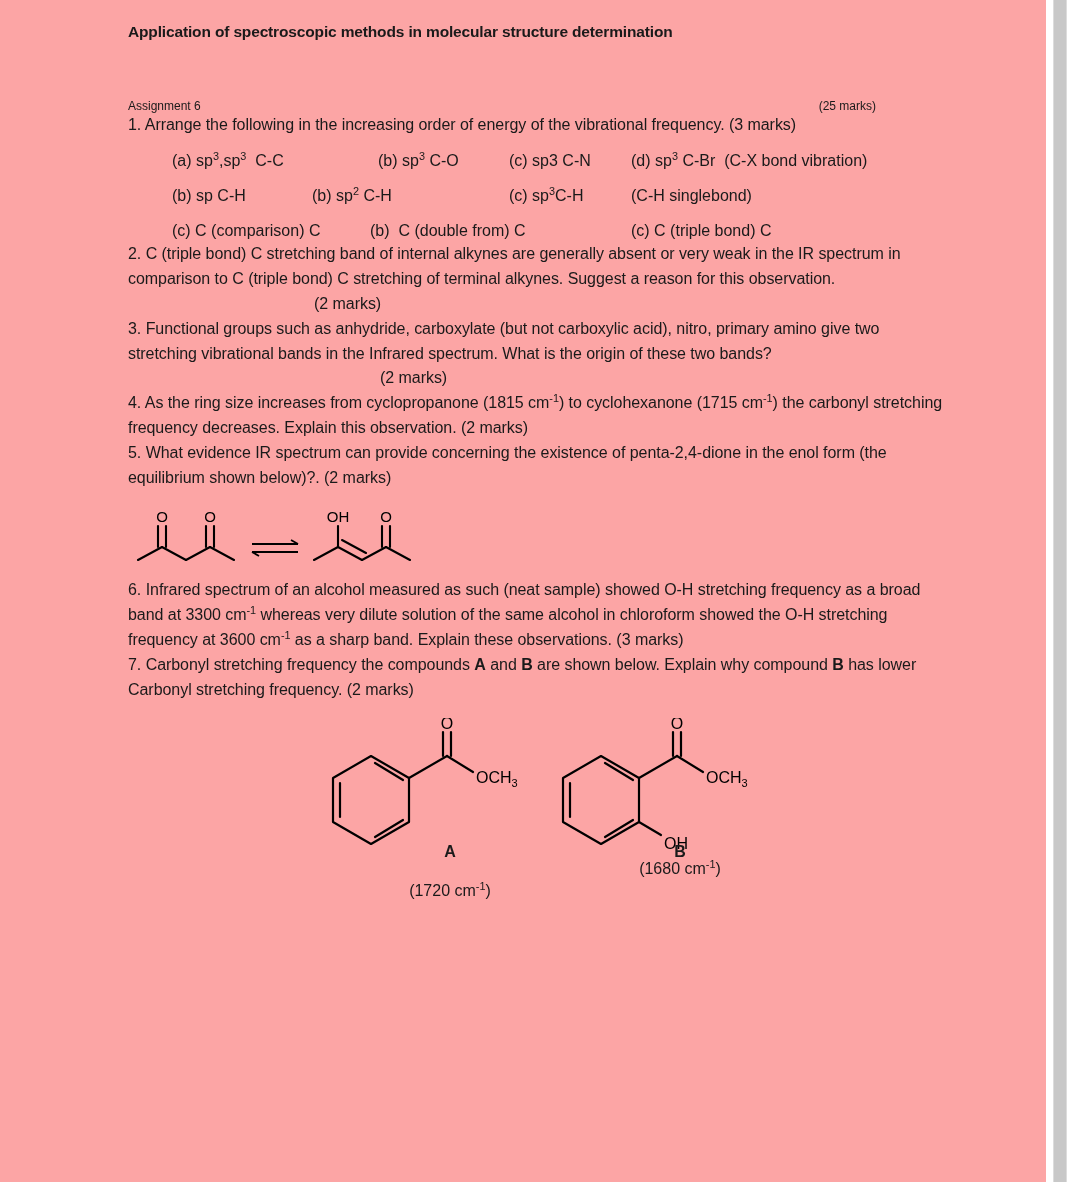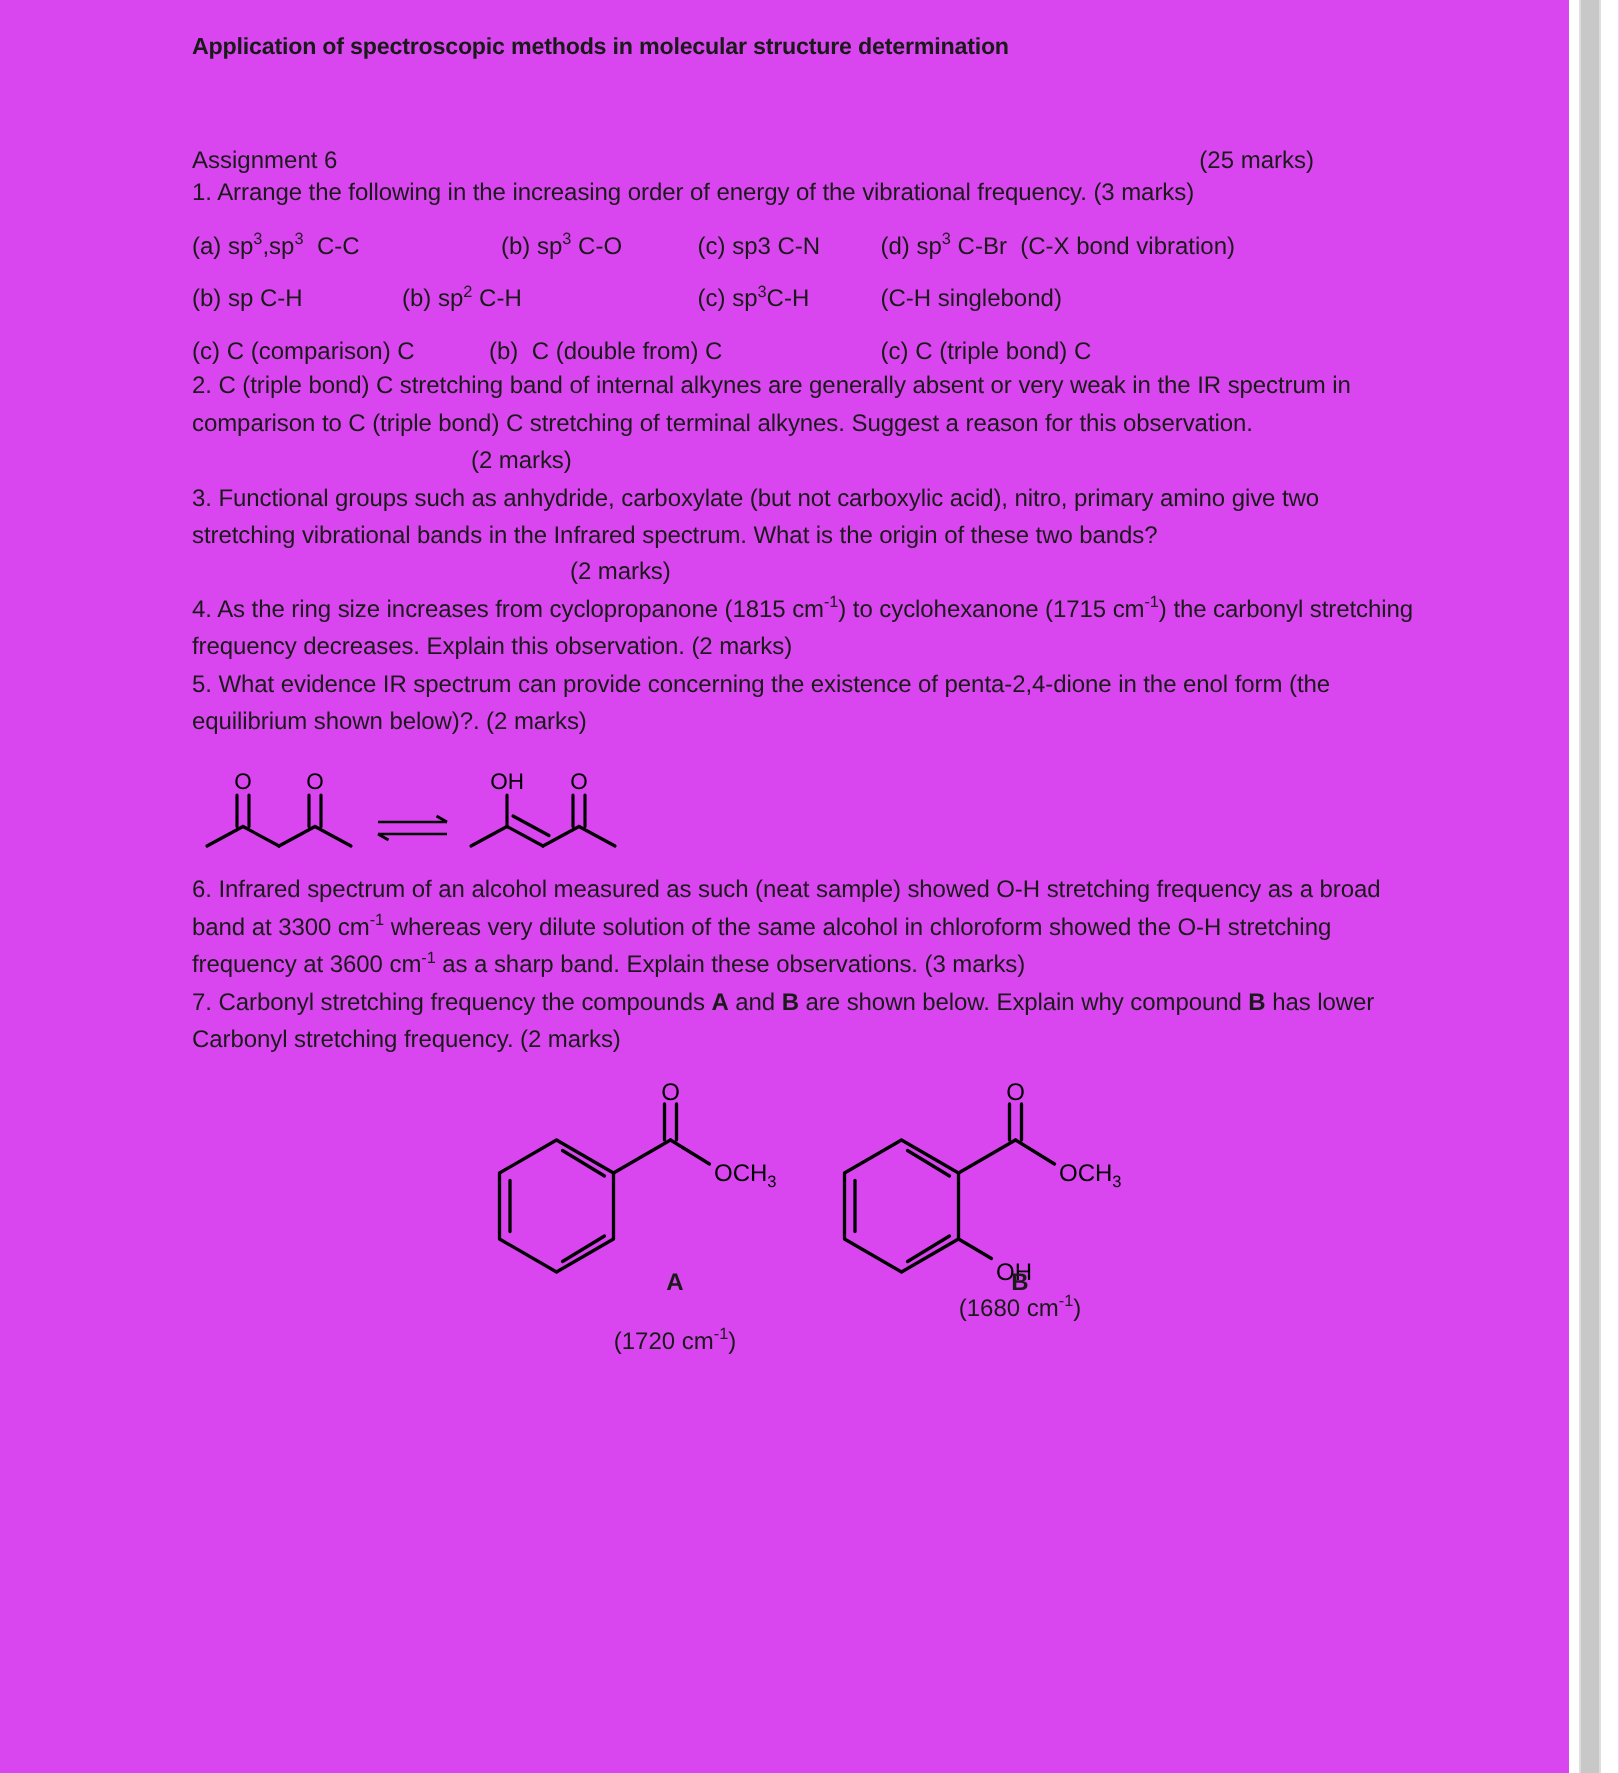--- a/index.html
+++ b/index.html
@@ -12,21 +12,21 @@
     color: #1a1a1a;
     overflow: hidden;
     position: relative;
   }
 
   #page {
     position: absolute;
     left: 0; top: 0;
     width: 1046px;
     height: 1182px;
-    background: #d946ef;
+    background: #fca5a5;
     padding: 0;
   }
 
   .scrollbar-track {
     position: absolute;
     top: 0;
     left: 1046px;
     width: 33px;
     height: 1182px;
     background: #ffffff;
@@ -50,40 +50,41 @@
     letter-spacing: -0.15px;
     padding-top: 23px;
     line-height: 1.2;
   }
 
   .assignment-row {
     display: flex;
     align-items: baseline;
     margin-top: 57px;
     width: 748px;
-    font-size: 16px;
+    font-size: 12px;
   }
   .assignment-row .marks { margin-left: auto; }
 
   p.q {
     font-size: 16px;
     line-height: 1.55;
     margin: 0;
     width: 820px;
     letter-spacing: -0.05px;
   }
 
   .q1 { margin-top: 20px; }
 
   .optrow {
     font-size: 16px;
     margin-top: 15px;
     position: relative;
     height: 20px;
     width: 830px;
+    margin-left: 44px;
   }
   .optrow span.cell { position: absolute; white-space: pre; }
 
   sup { font-size: 0.68em; vertical-align: super; line-height: 0; }
 
   .q2 { margin-top: 62px; }
   .q2 .marks-inline { display: inline-block; margin-left: 186px; }
   .q3 { margin-top: 26px; }
   .q3 .marks-inline { display: inline-block; margin-left: 252px; }
   .q4 { margin-top: 26px; }

